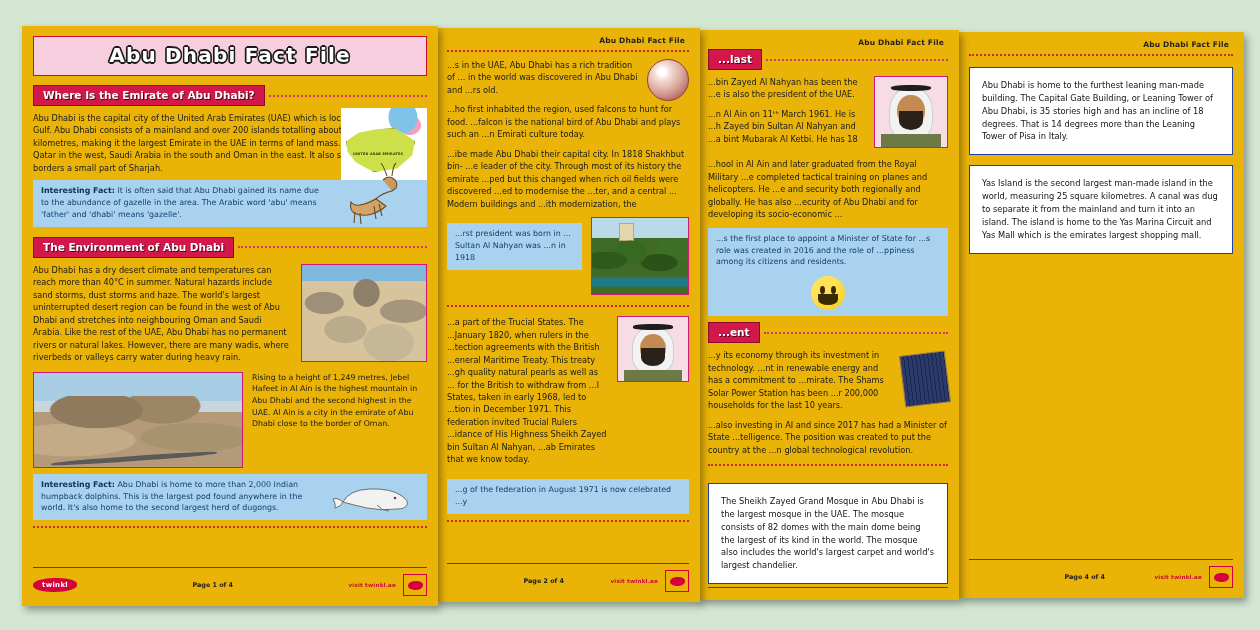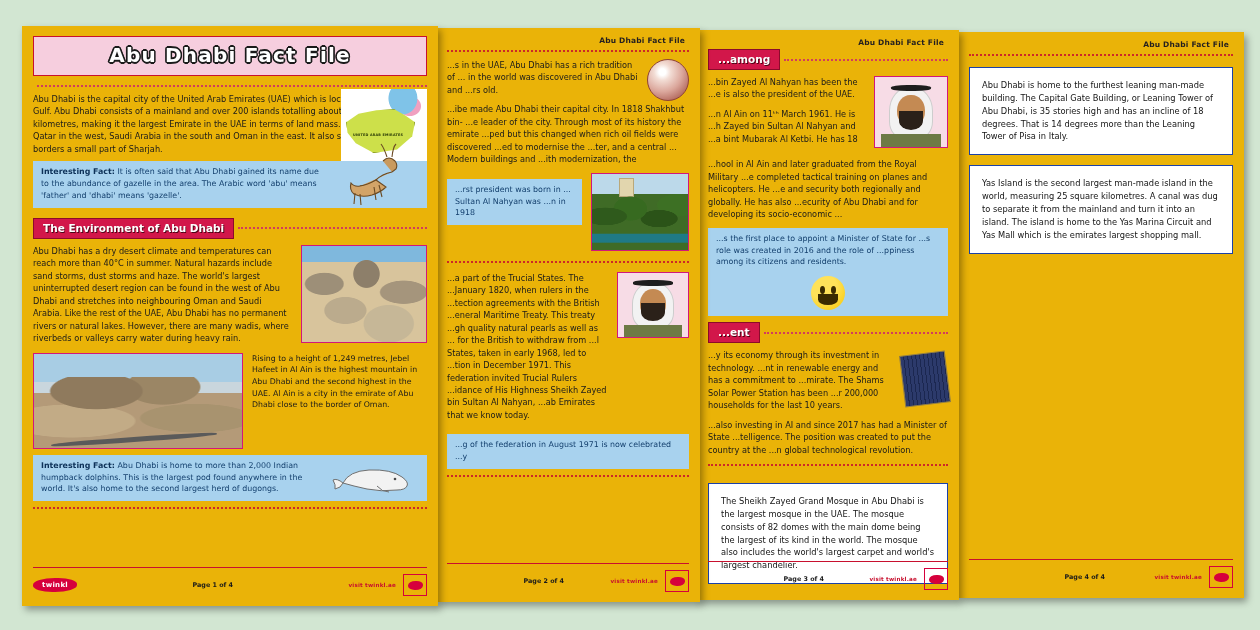--- a/index.html
+++ b/index.html
@@ -312,21 +312,21 @@
         </div>
       </div>
     </div>
   </div>
 
   <div class="page" id="page3">
     <div class="inner">
       <div class="runhead">Abu Dhabi Fact File</div>
 
       <div class="headrow">
-        <div class="headlbl">...among</div>
+        <div class="headlbl">...last</div>
         <div class="tail"></div>
       </div>
 
       <div class="flexrow">
         <div class="col">
           <div class="body p">...bin Zayed Al Nahyan has been the ...e is also the president of the UAE.</div>
           <div class="body p">...n Al Ain on 11ᵗʰ March 1961. He is ...h Zayed bin Sultan Al Nahyan and ...a bint Mubarak Al Ketbi. He has 18</div>
         </div>
         <div class="pic" style="width:74px;height:72px;flex:0 0 auto;">
           <div class="art-portrait">
@@ -366,48 +366,39 @@
       <div class="body p">...also investing in AI and since 2017 has had a Minister of State ...telligence. The position was created to put the country at the ...n global technological revolution.</div>
 
       <div class="dotrule" style="margin-top:8px;"></div>
 
       <div class="bluebox" style="margin-top:16px;">
         <div class="btxt">The Sheikh Zayed Grand Mosque in Abu Dhabi is the largest mosque in the UAE. The mosque consists of 82 domes with the main dome being the largest of its kind in the world. The mosque also includes the world's largest carpet and world's largest chandelier.</div>
       </div>
 
       <div class="footer">
         <div class="line"></div>
-        <div class="fr">
-          <div style="width:30px"></div>
-          <div class="pagenum">Page 3 of 4</div>
-          <div class="rightgrp">
-            <div class="visit">visit twinkl.ae</div>
-            <div class="twinkl-badge">
-                <div class="mini"></div>
-              </div>
-          </div>
-        </div>
       </div>
     </div>
   </div>
 
   <div class="page" id="page2">
     <div class="inner">
       <div class="runhead">Abu Dhabi Fact File</div>
       <div class="dotrule"></div>
 
       <div class="flexrow">
         <div class="col">
           <div class="body p">...s in the UAE, Abu Dhabi has a rich tradition of ... in the world was discovered in Abu Dhabi and ...rs old.</div>
         </div>
         <div class="pic" style="width:42px;height:42px;flex:0 0 auto;border:none;">
           <div class="art-pearl"></div>
         </div>
       </div>
 
+      <div class="body p">...ho first inhabited the region, used falcons to hunt for food. ...falcon is the national bird of Abu Dhabi and plays such an ...n Emirati culture today.</div>
       <div class="body p">...ibe made Abu Dhabi their capital city. In 1818 Shakhbut bin- ...e leader of the city. Through most of its history the emirate ...ped but this changed when rich oil fields were discovered ...ed to modernise the ...ter, and a central ... Modern buildings and ...ith modernization, the</div>
 
       <div class="flexrow" style="align-items:flex-start;">
         <div class="col">
           <div class="factbox">
             <div class="ftxt">...rst president was born in ... Sultan Al Nahyan was ...n in 1918</div>
           </div>
         </div>
         <div class="pic" style="width:98px;height:78px;flex:0 0 auto;">
           <div class="art-fort">
@@ -456,20 +447,21 @@
   </div>
 
   <div class="page" id="page1">
     <div class="inner">
 
       <div class="titlebar">
         <div class="t">Abu Dhabi Fact File</div>
       </div>
 
       <div class="headrow">
+        <div class="headlbl">Where Is the Emirate of Abu Dhabi?</div>
         <div class="tail"></div>
       </div>
 
       <div style="position:relative;">
         <div class="art-map" style="position:absolute;right:0;top:-4px;">
           <div class="land"></div>
           <div class="lbl">UNITED ARAB EMIRATES</div>
         </div>
         <div class="body" style="padding-right:0;">Abu Dhabi is the capital city of the United Arab Emirates (UAE) which is located in the Arabian Gulf. Abu Dhabi consists of a mainland and over 200 islands totalling about 67,340 square kilometres, making it the largest Emirate in the UAE in terms of land mass. Abu Dhabi borders Qatar in the west, Saudi Arabia in the south and Oman in the east. It also surrounds Dubai and borders a small part of Sharjah.</div>
       </div>

